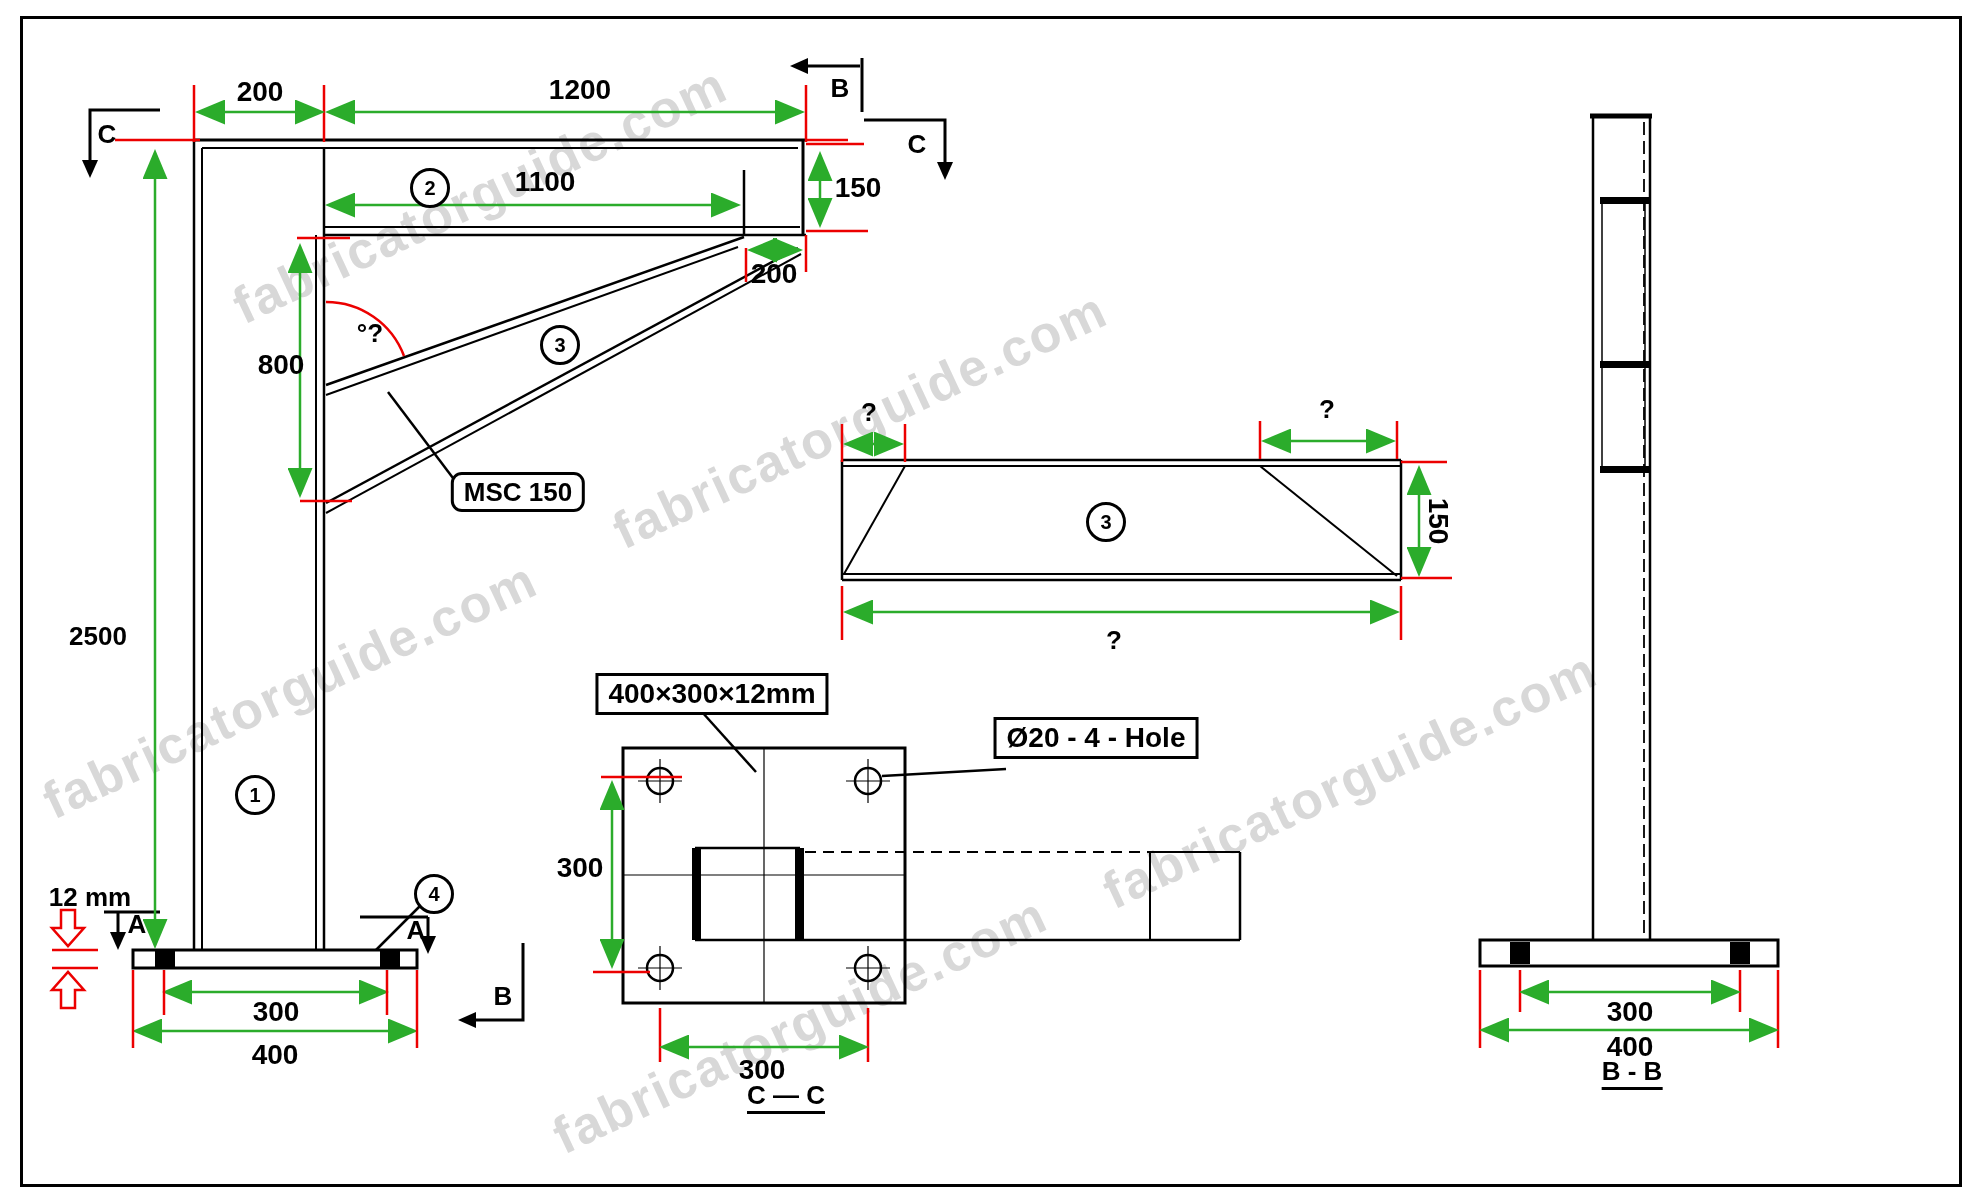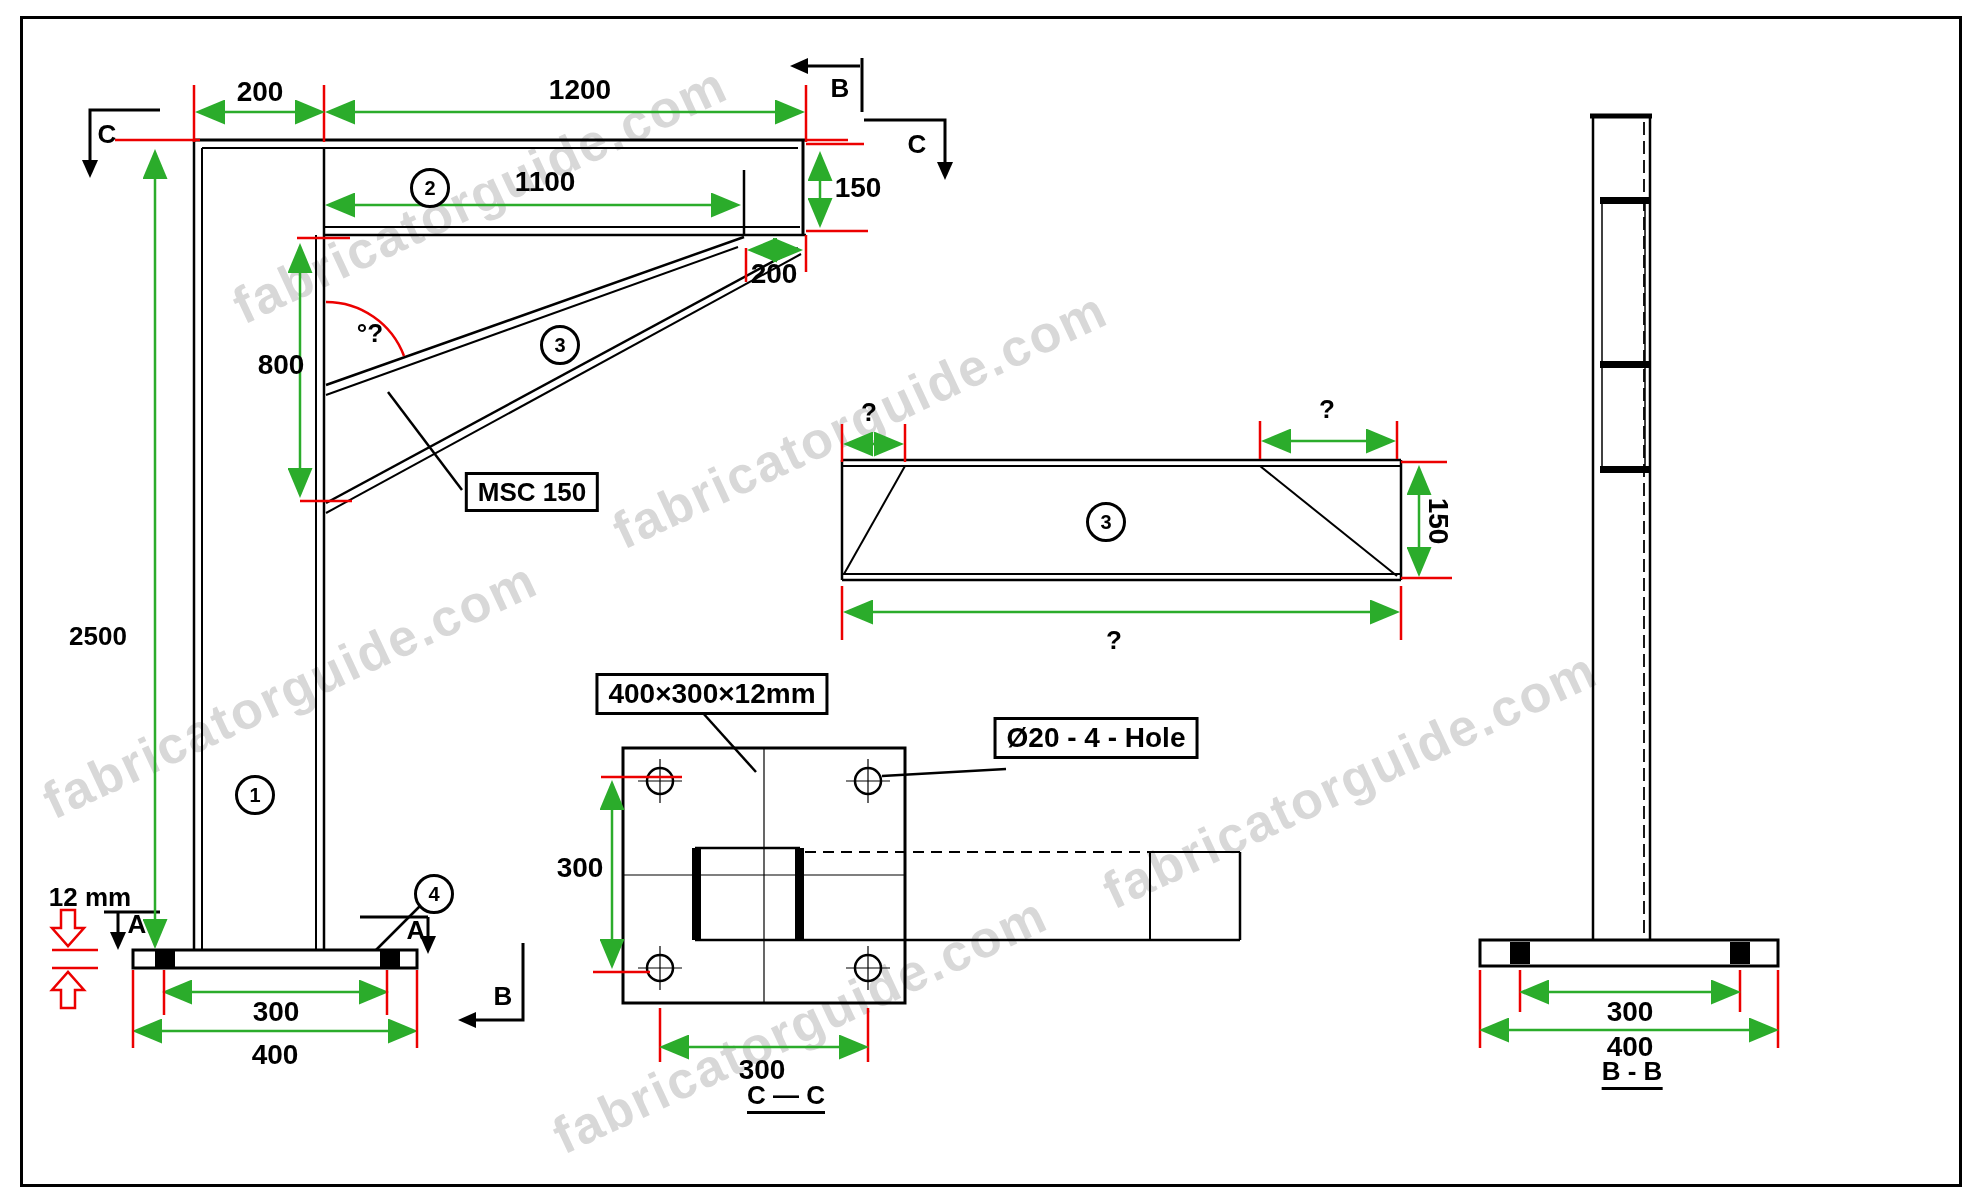--- a/index.html
+++ b/index.html
@@ -230,21 +230,21 @@
   <div class="lbl sec" style="left:107px;top:134px;">C</div>
   <div class="lbl dim" style="left:260px;top:92px;">200</div>
   <div class="lbl dim" style="left:580px;top:90px;">1200</div>
   <div class="lbl sec" style="left:840px;top:88px;">B</div>
   <div class="lbl sec" style="left:917px;top:144px;">C</div>
   <div class="lbl dim" style="left:545px;top:182px;">1100</div>
   <div class="lbl dim" style="left:858px;top:188px;">150</div>
   <div class="lbl dim" style="left:774px;top:274px;">200</div>
   <div class="lbl dim" style="left:281px;top:365px;">800</div>
   <div class="lbl big" style="left:370px;top:333px;">°?</div>
-  <div class="lbl big boxed" style="left:532px;top:492px;">MSC 150</div>
+  <div class="lbl big boxed" style="left:518px;top:492px;border-radius:11px;">MSC 150</div>
   <div class="lbl big" style="left:98px;top:592px;margin-top:44px;">2500</div>
   <div class="lbl big" style="left:90px;top:897px;">12 mm</div>
   <div class="lbl sec" style="left:137px;top:924px;">A</div>
   <div class="lbl sec" style="left:416px;top:930px;">A</div>
   <div class="lbl sec" style="left:503px;top:996px;">B</div>
   <div class="lbl dim" style="left:276px;top:1012px;">300</div>
   <div class="lbl dim" style="left:275px;top:1055px;">400</div>
 
   <div class="badge" style="left:255px;top:795px;">
       <span>1</span>

